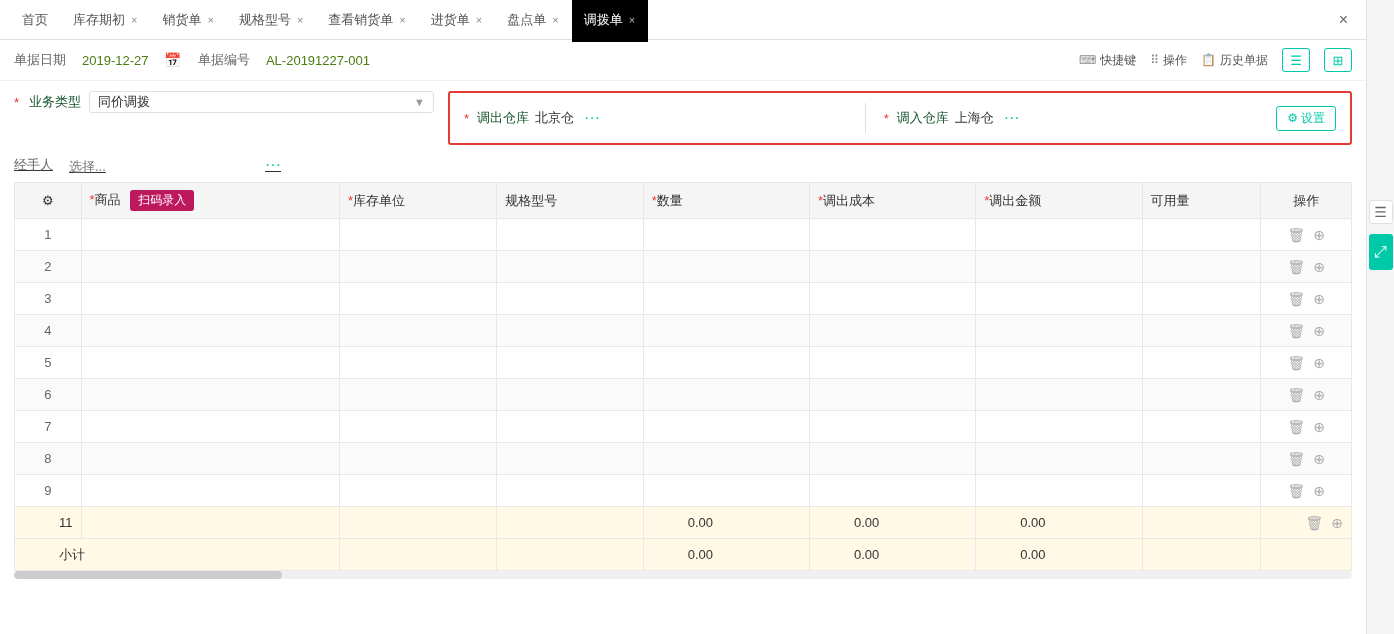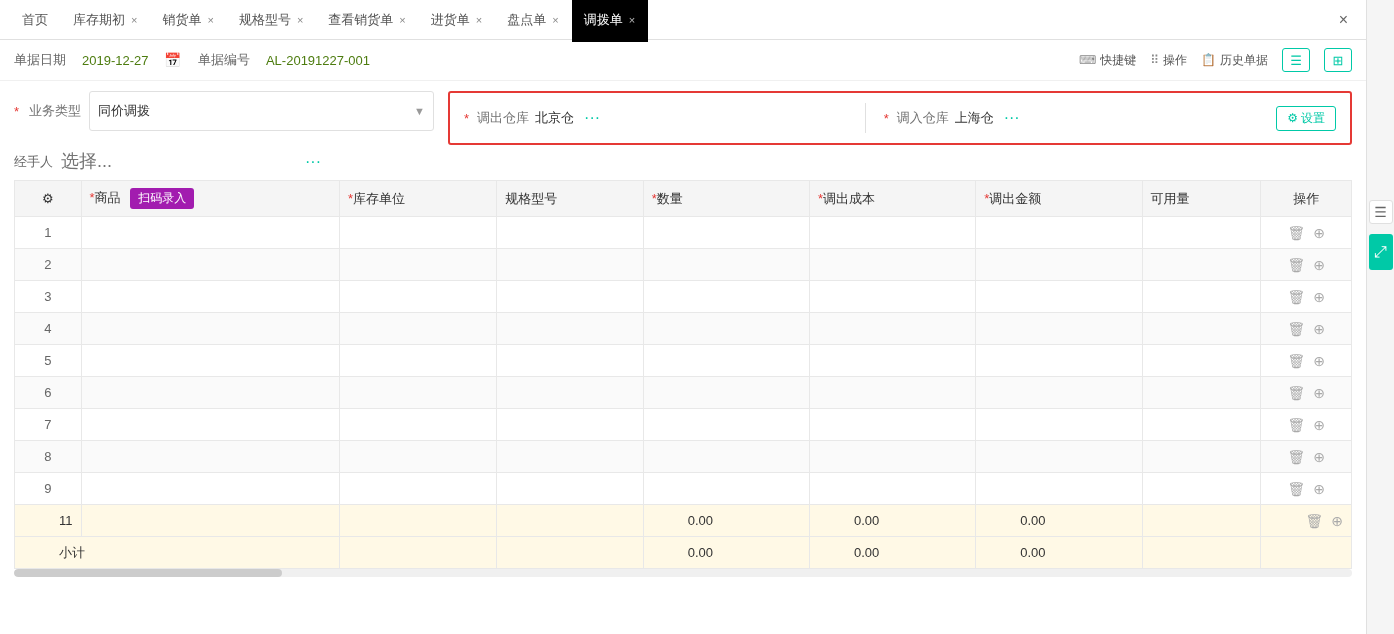--- a/index.html
+++ b/index.html
@@ -70,25 +70,25 @@
       border-radius: 3px;
       padding: 10px 14px;
       margin-left: 14px;
       display: flex; align-items: center; gap: 0;
       min-height: 54px;
     }
     .form-row {
       display: flex; align-items: center; gap: 8px;
     }
     .required-star { color: #e53935; margin-right: 2px; }
-    .field-label { color: #737373; white-space: nowrap; }
+    .field-label { color: #14532d; white-space: nowrap; }
     .field-select {
       flex: 1; display: flex; align-items: center;
       border: 1px solid #e0e0e0; border-radius: 3px;
-      padding: 10px 8px; min-width: 180px; cursor: pointer;
+      padding: 1px 8px; min-width: 180px; cursor: pointer;
       position: relative; background: #fff;
     }
     .field-select .value { flex: 1; }
     .field-select .arrow { color: #999; font-size: 11px; margin-left: 6px; }
     .more-btn { color: #00c9a7; cursor: pointer; font-size: 16px; padding: 0 4px; }
 
     
     .wh-field {
       display: flex; align-items: center; gap: 6px; flex: 1;
     }
@@ -98,26 +98,26 @@
     
     .settings-btn {
       display: flex; align-items: center; gap: 3px;
       border: 1px solid #00c9a7; color: #00c9a7;
       border-radius: 3px; padding: 3px 10px; cursor: pointer; font-size: 12px;
       margin-left: 10px;
     }
 
     
     .handler-row {
-      display: flex; align-items: center;
-      padding: 0 14px 8px 14px; gap: 8px;
+      display: flex; align-items: flex-end;
+      padding: 0 14px 8px 14px; gap: 16px; text-decoration: underline;
     }
     .handler-label { color: #666; }
     .handler-input {
-      border: none; color: #bbb; font-size: 18px; outline: none; cursor: pointer;
+      border: none; color: #bbb; font-size: 13px; outline: none; cursor: pointer; margin-top: 8px;
     }
 
     
     .table-container {
       padding: 0 14px;
       overflow-x: auto;
     }
     table {
       width: 100%; border-collapse: collapse; font-size: 13px;
     }
@@ -144,21 +144,21 @@
 
     
     .req { color: #e53935; }
 
     
     .gear-th { width: 36px; text-align: center; }
 
     
     .scan-btn {
       display: inline-flex; align-items: center;
-      background: #a21caf; color: #fff;
+      background: #be185d; color: #fff;
       border-radius: 3px; padding: 2px 8px; font-size: 12px;
       cursor: pointer; margin-left: 6px;
     }
 
     
     .scroll-hint {
       height: 8px; background: #f0f0f0;
       margin: 0 14px 0 14px;
       border-radius: 4px; overflow: hidden;
     }

